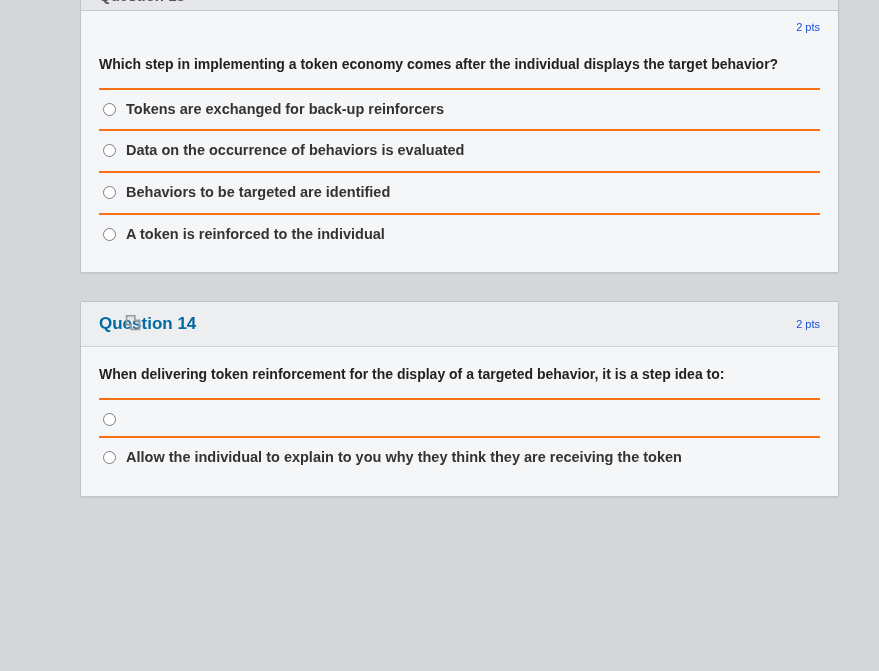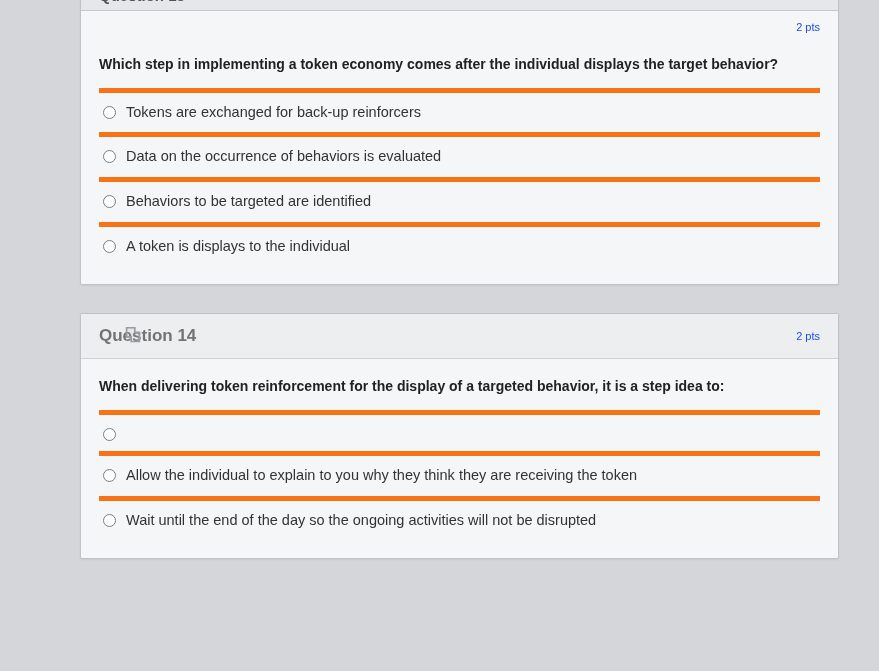--- a/index.html
+++ b/index.html
@@ -36,21 +36,21 @@
     }
     .question-header.no-title {
       justify-content: flex-end;
       border-bottom: none;
       background: transparent;
       padding: 10px 18px 4px;
     }
     .q-title {
       font-weight: 700;
       font-size: 17px;
-      color: #737373;
+      color: #0369a1;
     }
     .q-points {
       font-weight: 400;
       font-size: 11px;
       color: #1d4ed8;
     }
     .q-body {
       padding: 10px 18px 18px;
     }
     .q-prompt {
@@ -58,24 +58,25 @@
       font-weight: 600;
       color: #222;
       padding: 8px 0 14px;
       line-height: 1.35;
     }
     .option-row {
       display: flex;
       align-items: flex-start;
       gap: 10px;
       padding: 10px 4px;
-      border-top: 5px solid #f97316;
+      border-top: 2px solid #f97316;
       font-size: 14.5px;
       color: #333;
       line-height: 1.35;
+      font-weight: bold;
     }
     .radio {
       width: 13px;
       height: 13px;
       border: 1.6px solid #7a7f85;
       border-radius: 50%;
       background: #fff;
       flex-shrink: 0;
       margin-top: 3px;
     }
@@ -126,21 +127,21 @@
         <label class="option-row">
           <span class="radio"></span>
           <span>Data on the occurrence of behaviors is evaluated</span>
         </label>
         <label class="option-row">
           <span class="radio"></span>
           <span>Behaviors to be targeted are identified</span>
         </label>
         <label class="option-row">
           <span class="radio"></span>
-          <span>A token is displays to the individual</span>
+          <span>A token is reinforced to the individual</span>
         </label>
       </div>
     </div>
   </div>
 
   <div class="card-wrap">
     <span class="flag-icon">
       <svg class="flag-svg" viewBox="0 0 24 24">
         <path d="M5 3 L14 3 L14 8 L19 8 L19 18 L10 18 L10 13 L5 13 Z" fill="rgba(180,182,185,0.15)"></path>
       </svg>
@@ -153,21 +154,17 @@
       <div class="q-body">
         <div class="q-prompt">When delivering token reinforcement for the display of a targeted behavior, it is a step idea to:</div>
 
         <label class="option-row">
           <span class="radio"></span>
         </label>
         <label class="option-row">
           <span class="radio"></span>
           <span>Allow the individual to explain to you why they think they are receiving the token</span>
         </label>
-        <label class="option-row">
-          <span class="radio"></span>
-          <span>Wait until the end of the day so the ongoing activities will not be disrupted</span>
-        </label>
       </div>
     </div>
   </div>
 
 </div>
 
 </body></html>

